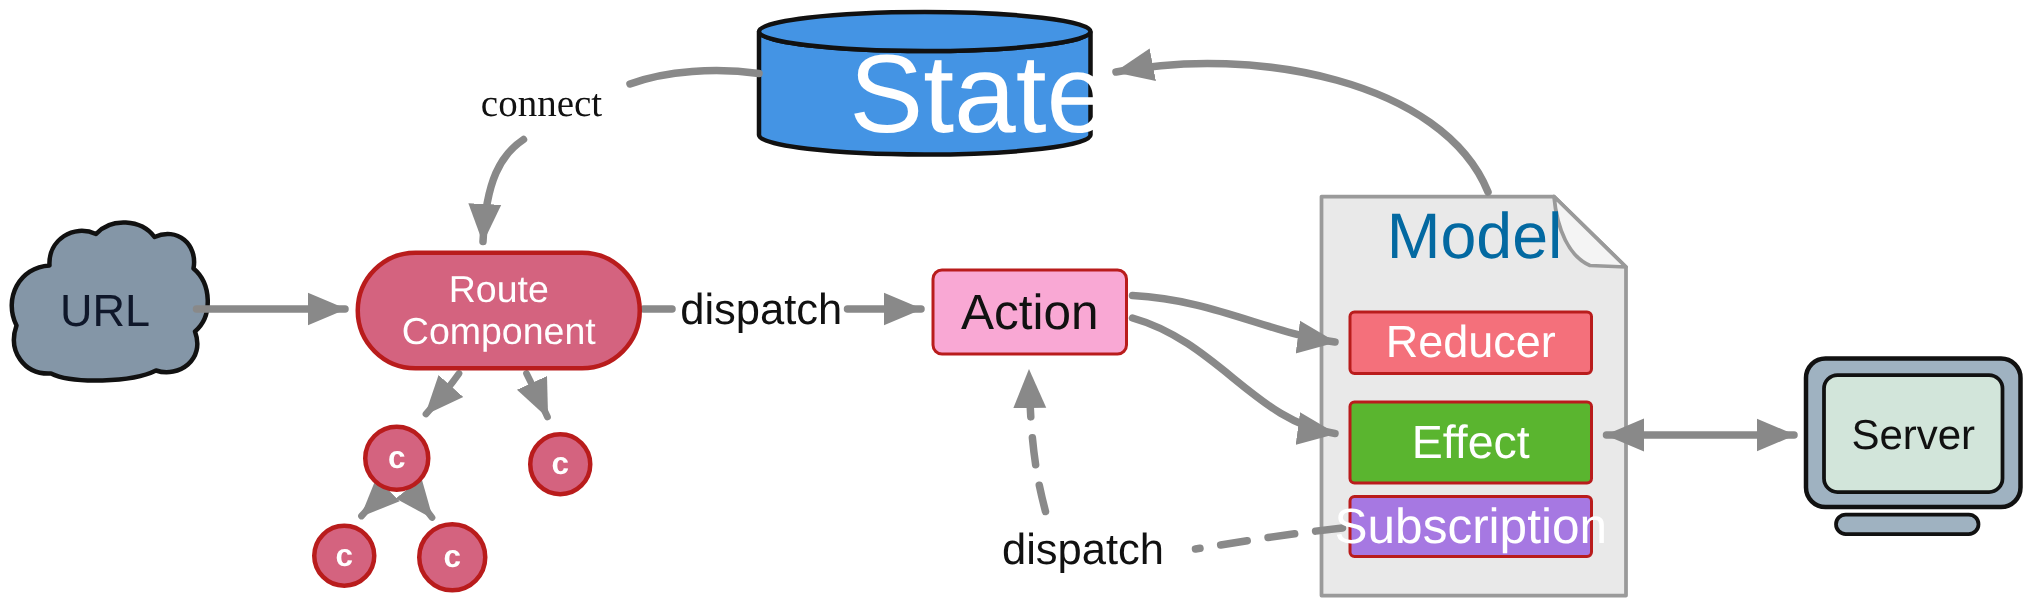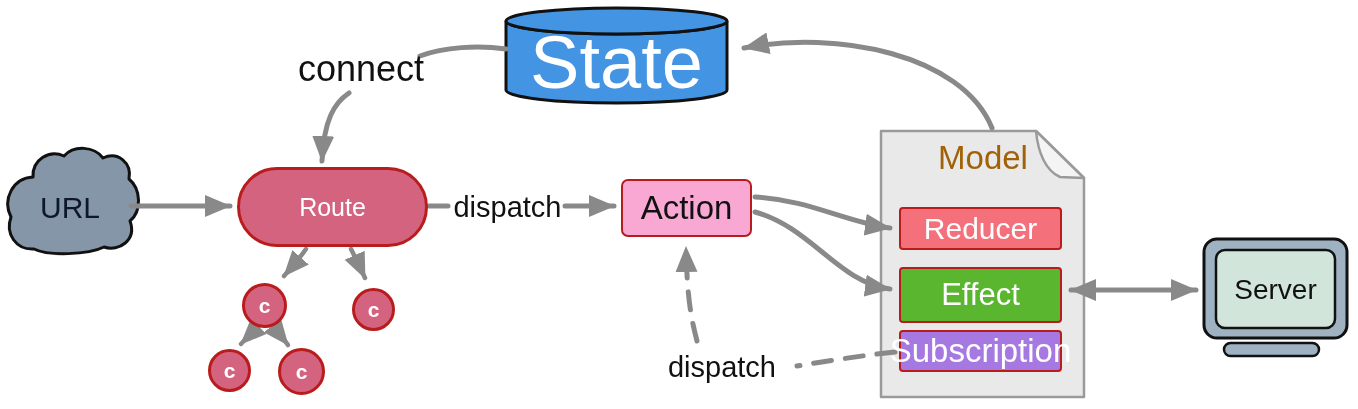--- a/index.html
+++ b/index.html
@@ -32,25 +32,25 @@
            background:#f4707b;font-size:30px;border-width:2.5px;text-align:right;}
   .effect{left:899px;top:267px;width:163px;height:56px;border-radius:4px;
           background:#5ab52f;font-size:31px;border-width:2.5px;}
   .subscription{left:899px;top:330px;width:163px;height:42px;border-radius:4px;
           background:#a678e2;font-size:33px;border-width:2.5px;}
   .cnode{border-radius:50%;background:#d4637f;font-size:21px;font-weight:bold;}
   .c1{left:242px;top:283px;width:45px;height:45px;}
   .c2{left:352px;top:288px;width:43px;height:43px;}
   .c3{left:208px;top:349px;width:43px;height:43px;}
   .c4{left:278px;top:348px;width:47px;height:47px;}
-  .state-lbl{left:506px;top:22px;width:221px;height:80px;color:#fff;font-size:74px;z-index:1;}
+  .state-lbl{left:506px;top:22px;width:221px;height:80px;color:#fff;font-size:74px;z-index:1;padding-left:36px;}
   .url-lbl{left:10px;top:190px;width:120px;height:36px;color:#0f172a;font-size:30px;z-index:1;}
-  .model-lbl{left:899px;top:141px;width:168px;height:34px;color:#a16207;font-size:33px;z-index:1;}
+  .model-lbl{left:899px;top:141px;width:168px;height:34px;color:#0369a1;font-size:43px;z-index:1;}
   .server-lbl{left:1216px;top:272px;width:119px;height:36px;font-size:28px;z-index:1;}
-  .connect-lbl{left:306px;top:53px;width:110px;height:32px;font-size:36px;}
+  .connect-lbl{left:306px;top:53px;width:110px;height:32px;font-size:26px;font-family:Liberation Serif, serif;}
   .dispatch1-lbl{left:450px;top:191px;width:115px;height:32px;font-size:29px;}
   .dispatch2-lbl{left:663px;top:351px;width:118px;height:32px;font-size:29px;}
 </style>
 </head>
 <body>
 
 <div class="stage">
 
   <svg width="1358" height="409" viewBox="0 0 1358 409">
     <defs>
@@ -94,20 +94,21 @@
   <div class="lbl state-lbl">State</div>
   <div class="lbl model-lbl">Model</div>
   <div class="lbl server-lbl">Server</div>
 
   <div class="lbl connect-lbl">connect</div>
   <div class="lbl dispatch1-lbl">dispatch</div>
   <div class="lbl dispatch2-lbl">dispatch</div>
 
   <div class="node route">
     <span>Route</span>
+    <span>Component</span>
   </div>
 
   <div class="node action">
     <span>Action</span>
   </div>
 
   <div class="node reducer">
     <span>Reducer</span>
   </div>
 

